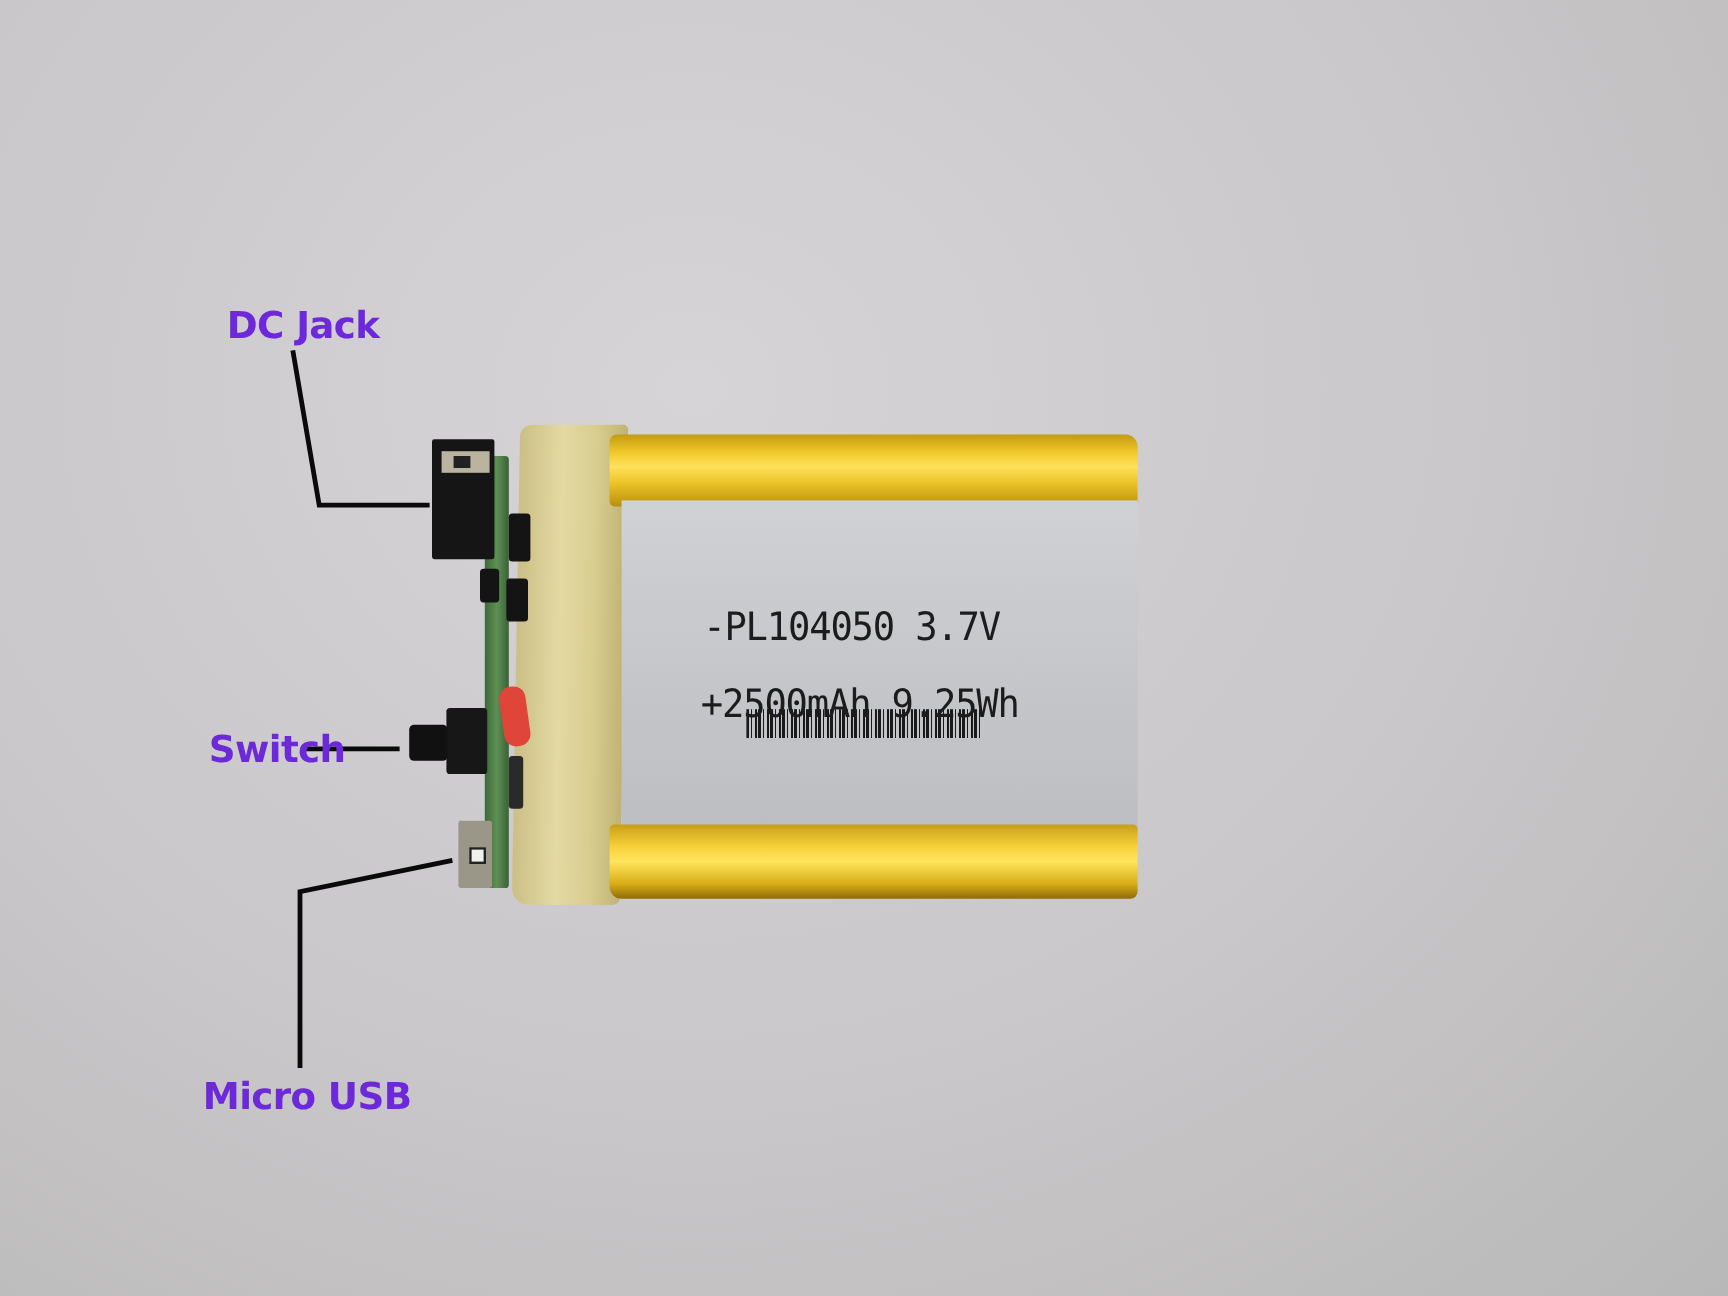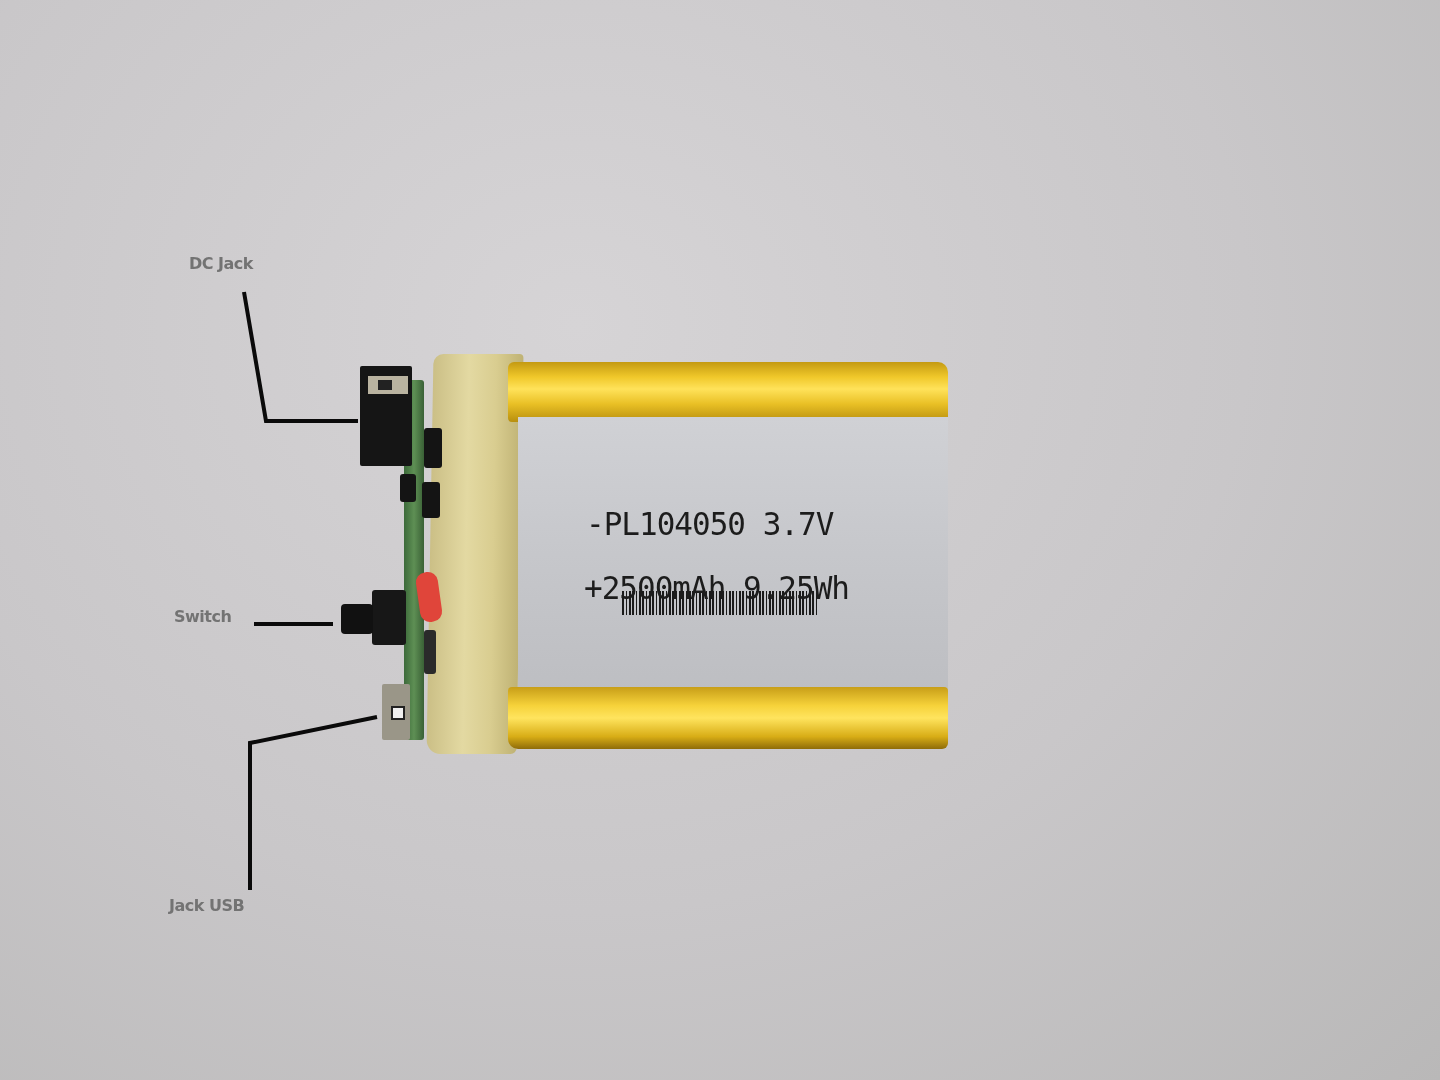--- a/index.html
+++ b/index.html
@@ -2,21 +2,21 @@
 <html><head>
 <meta charset="utf-8">
 <style>
   html, body { margin:0; padding:0; }
   body {
     width:1440px; height:1080px; position:relative; overflow:hidden;
     background: radial-gradient(ellipse at 40% 30%, #d6d4d6 0%, #c9c7c9 55%, #b9b8b8 100%);
     font-family: "DejaVu Sans", sans-serif;
   }
   .label {
-    position:absolute; font-weight:bold; font-size:16px; color:#737373;
+    position:absolute; font-weight:bold; font-size:31px; color:#6d28d9;
     font-family:"DejaVu Sans", sans-serif; letter-spacing:-0.5px;
   }
   svg.overlay { position:absolute; left:0; top:0; }
 
   
   .battery { position:absolute; left:500px; top:362px; width:455px; height:385px; }
   .cell-top {
     position:absolute; left:8px; top:0; width:440px; height:60px;
     background: linear-gradient(180deg, #c49a12 0%, #f0c82a 25%, #ffe25a 45%, #e9c025 70%, #b88f0e 100%);
     border-radius: 6px 10px 4px 4px;
@@ -95,13 +95,13 @@
 </div>
 
 <svg class="overlay" width="1440" height="1080">
   <polyline points="244,292 266,421 358,421" fill="none" stroke="#0a0a0a" stroke-width="4"></polyline>
   <line x1="254" y1="624" x2="333" y2="624" stroke="#0a0a0a" stroke-width="4"></line>
   <polyline points="250,890 250,743 377,717" fill="none" stroke="#0a0a0a" stroke-width="4"></polyline>
 </svg>
 
 <div class="label" style="left:189px; top:254px;">DC Jack</div>
 <div class="label" style="left:174px; top:607px;">Switch</div>
-<div class="label" style="left:169px; top:896px;">Jack USB</div>
+<div class="label" style="left:169px; top:896px;">Micro USB</div>
 
 </body></html>

